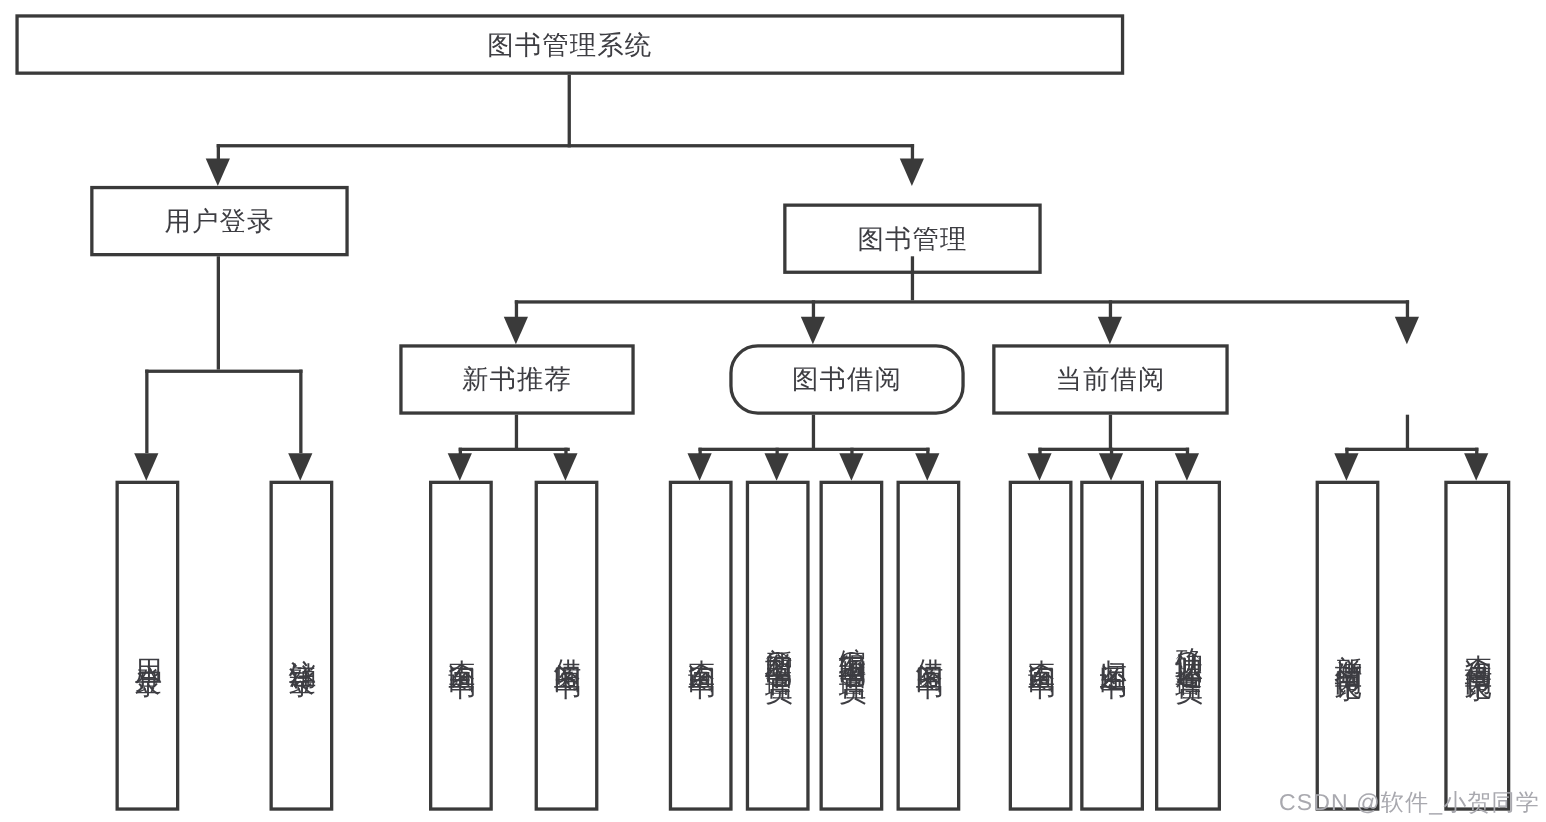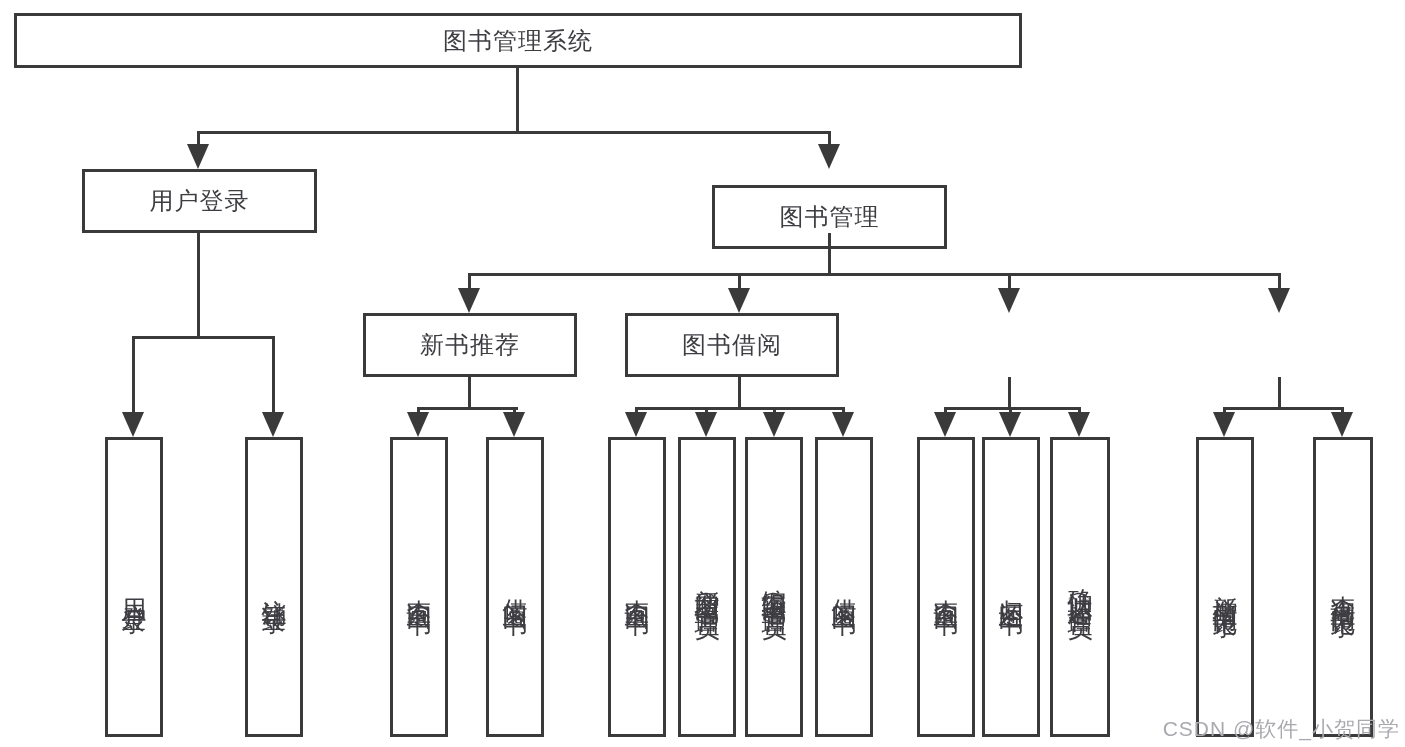--- a/index.html
+++ b/index.html
@@ -98,22 +98,25 @@
   <div class="vline" style="left:738px;top:273px;height:17px;"></div>
   <div class="arrow" style="left:728px;top:288px;"></div>
   <div class="vline" style="left:1008px;top:273px;height:17px;"></div>
   <div class="arrow" style="left:998px;top:288px;"></div>
   <div class="vline" style="left:1278px;top:273px;height:17px;"></div>
   <div class="arrow" style="left:1268px;top:288px;"></div>
 
   <div class="node" style="left:363px;top:313px;width:214px;height:64px;">
     <span>新书推荐</span>
   </div>
-  <div class="node" style="left:625px;top:313px;width:214px;height:64px;">
+  <div class="node" style="left:663px;top:313px;width:214px;height:64px;border-radius:26px;">
     <span>图书借阅</span>
+  </div>
+  <div class="node" style="left:902px;top:313px;width:215px;height:64px;">
+    <span>当前借阅</span>
   </div>
 
   <div class="vline" style="left:468px;top:377px;height:33px;"></div>
   <div class="hline" style="left:417px;top:407px;width:101px;"></div>
   <div class="vline" style="left:417px;top:407px;height:7px;"></div>
   <div class="arrow" style="left:407px;top:412px;"></div>
   <div class="vline" style="left:513px;top:407px;height:7px;"></div>
   <div class="arrow" style="left:503px;top:412px;"></div>
 
   <div class="vline" style="left:738px;top:377px;height:33px;"></div>

